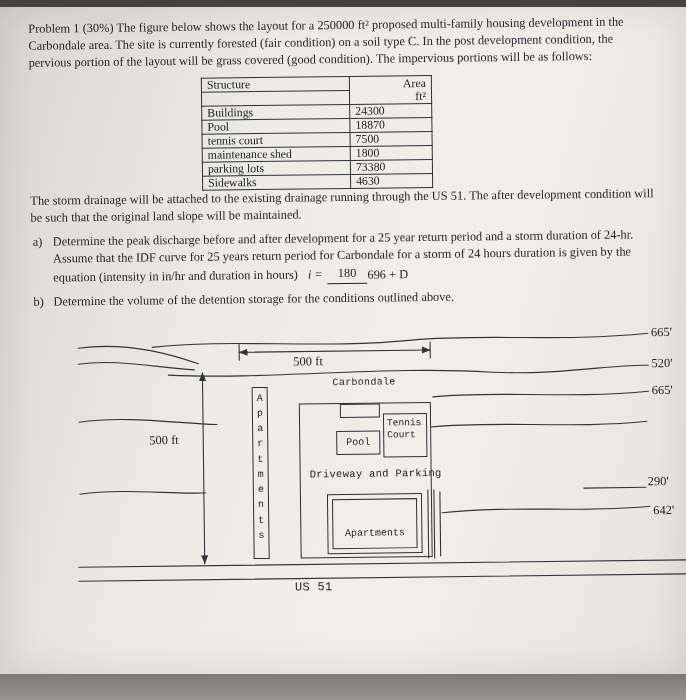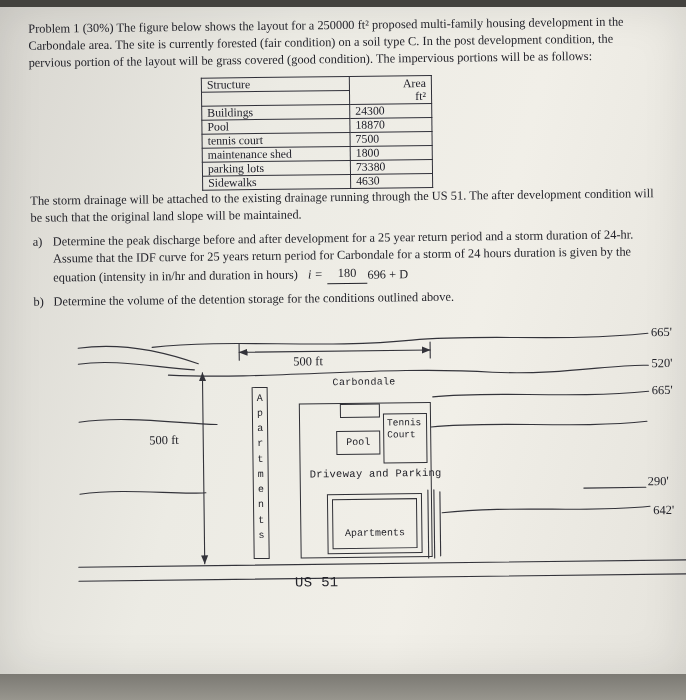--- a/index.html
+++ b/index.html
@@ -46,30 +46,30 @@
   .serif-label { font-family:"Liberation Serif", serif; font-size:12.5px; }
   .mono-label { font-size:10px; letter-spacing:0.3px; }
   .fig-box { position:absolute; border:1.2px solid #2f2f35; }
 
   #box-apartments-tall { left:249px; top:65px; width:16px; height:172px;
       font-size:10px; line-height:15.2px; padding:3px 0 0 4px; word-break:break-all; }
   #box-r1   { left:296px; top:82px;  width:132px; height:155px; }
   #box-shed { left:337px; top:83px;  width:40px;  height:14px; }
   #box-pool { left:333px; top:110px; width:44px;  height:24px;
       display:flex; align-items:center; justify-content:center; font-size:10px; }
-  #box-tennis { left:380px; top:93px; width:44px; height:50px;
+  #box-tennis { left:380px; top:93px; width:44px; height:44px;
       padding:3px 0 0 3px; font-size:9.5px; line-height:1.3; }
   #box-apt-outer { left:323px; top:173px; width:95px; height:60px; }
   #box-apt-inner { left:328px; top:178px; width:85px; height:50px;
       display:flex; align-items:flex-end; justify-content:center;
       padding-bottom:9px; font-size:10px; }
 
   #lbl-maintenance { left:330px; top:56px; }
   #lbl-driveway { left:306px; top:147px; font-size:10.5px; }
-  #lbl-us51 { left:290px; top:253px; font-size:14px; }
+  #lbl-us51 { left:290px; top:259px; font-size:12px; }
   #lbl-dim-w { left:291px; top:33px; }
   #lbl-dim-h { left:146px; top:110px; }
   #contour-0 { left:649px; top:8px; }
   #contour-1 { left:649px; top:39px; }
   #contour-2 { left:649px; top:66px; }
   #contour-3 { left:684px; top:96px;font-style:italic; }
   #contour-4 { left:644px; top:157px; }
   #contour-5 { left:649px; top:186px; }
 </style>
 </head>

